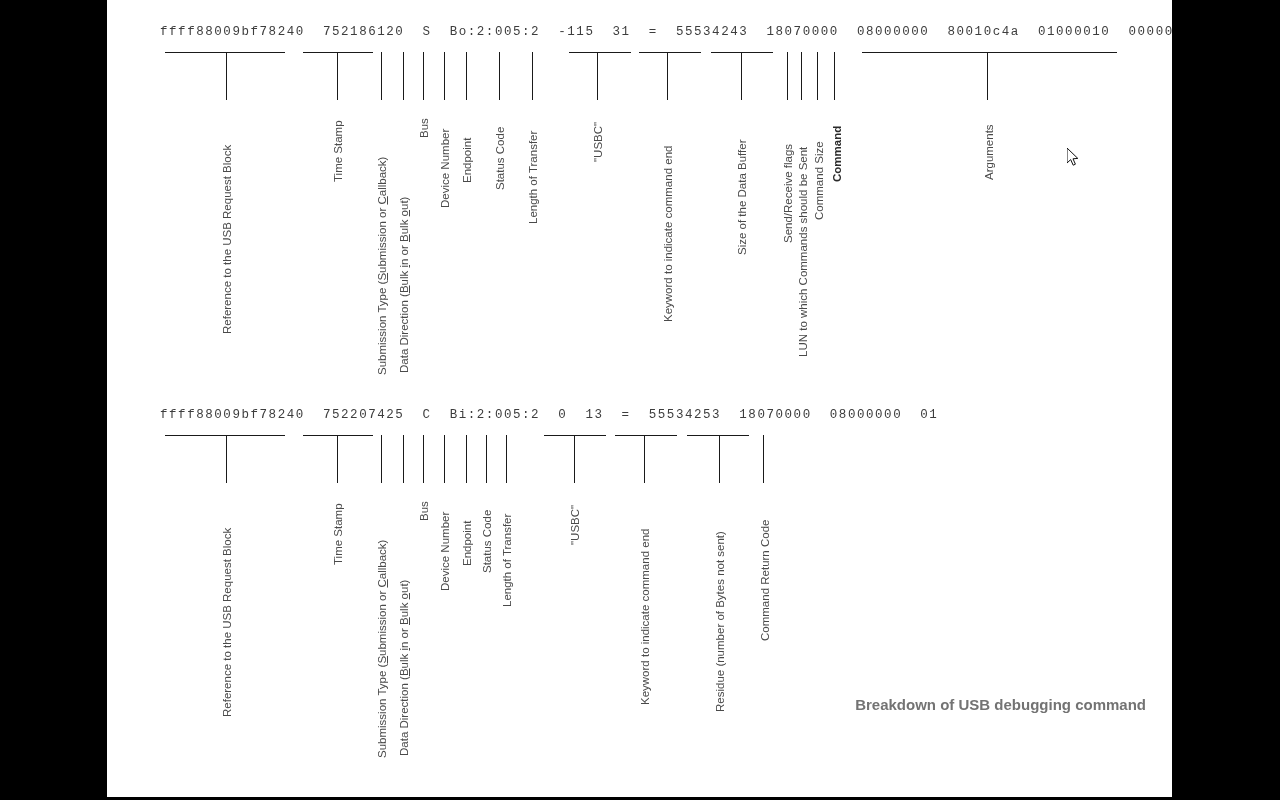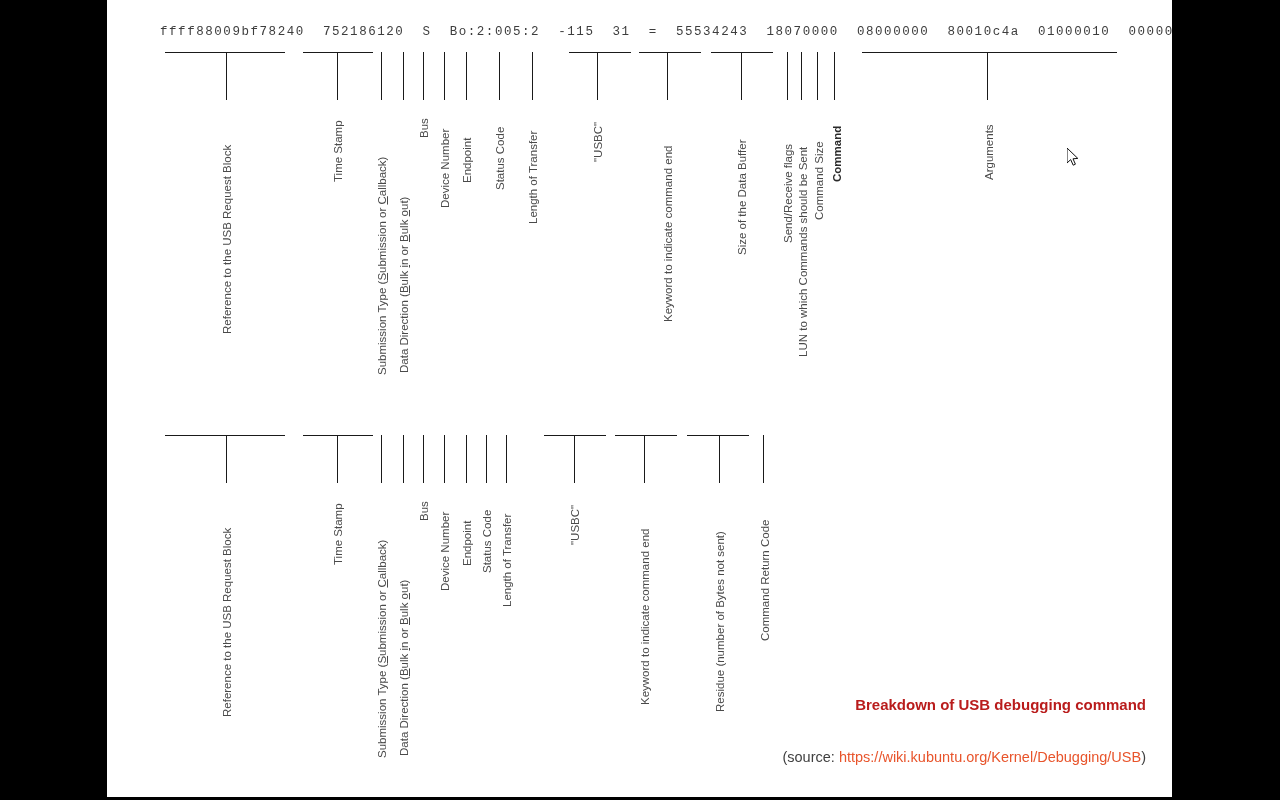--- a/index.html
+++ b/index.html
@@ -4,21 +4,21 @@
 <style>
   html,body{margin:0;padding:0;background:#000;}
   body{width:1280px;height:800px;overflow:hidden;font-family:"Liberation Sans",sans-serif;}
   #slide{position:absolute;left:107px;top:0;width:1065px;height:797px;background:#fff;overflow:hidden;}
   .mono{font-family:"Liberation Mono",monospace;font-size:12.5px;letter-spacing:1.55px;color:#3d3d3d;white-space:pre;position:absolute;}
   .hbar{position:absolute;background:#1a1a1a;height:1px;}
   .vbar{position:absolute;background:#1a1a1a;width:1px;}
   .vlab{position:absolute;transform-origin:0 0;transform:rotate(-90deg);white-space:nowrap;font-size:11.5px;color:#4a4a4a;font-family:"Liberation Sans",sans-serif;}
   .vlab.bold{color:#2a2a2a;font-weight:bold;}
   .vlab u{text-decoration:underline;}
-  #caption{position:absolute;right:26px;top:696px;width:420px;text-align:right;font-size:15px;font-weight:bold;color:#b91c1c;line-height:1.22;}
+  #caption{position:absolute;right:26px;top:696px;width:420px;text-align:right;font-size:15px;font-weight:bold;color:#737373;line-height:1.22;}
   #srcline{position:absolute;right:26px;top:749px;font-size:14.5px;color:#3f3f3f;white-space:nowrap;}
   #srcline a{color:#e8542b;text-decoration:none;}
   #cursor{position:absolute;left:960px;top:148px;width:14px;height:20px;}
 </style>
 </head>
 <body>
 
 <div id="slide">
 
   <div class="mono" style="left:53px;top:25px;">ffff88009bf78240  752186120  S  Bo:2:005:2  -115  31  =  55534243  18070000  08000000  80010c4a  01000010  00000008  00000000  000000</div>
@@ -71,20 +71,21 @@
   <div class="vlab" style="left:675px;top:243px;">Send/Receive flags</div>
   <div class="vlab" style="left:690px;top:357px;">LUN to which Commands should be Sent</div>
   <div class="vlab" style="left:706px;top:220px;">Command Size</div>
   <div class="vlab bold" style="left:724px;top:182px;">Command</div>
   <div class="vlab" style="left:876px;top:180px;">Arguments</div>
 
   <svg id="cursor" viewBox="0 0 14 20">
     <polygon points="0,0 0,15 3.7,11.6 6.2,17.2 8.4,16.2 6,10.8 10.8,10.4" fill="#ffffff" stroke="#111111" stroke-width="1"></polygon>
   </svg>
 
+  <div class="mono" style="left:53px;top:408px;">ffff88009bf78240  752207425  C  Bi:2:005:2  0  13  =  55534253  18070000  08000000  01</div>
 
   <div class="hbar" style="left:58px;top:435px;width:120px;"></div>
   <div class="vbar" style="left:119px;top:435px;height:48px;"></div>
 
   <div class="hbar" style="left:196px;top:435px;width:70px;"></div>
   <div class="vbar" style="left:230px;top:435px;height:48px;"></div>
 
   <div class="vbar" style="left:274px;top:435px;height:48px;"></div>
   <div class="vbar" style="left:296px;top:435px;height:48px;"></div>
   <div class="vbar" style="left:316px;top:435px;height:48px;"></div>
@@ -115,15 +116,14 @@
   <div class="vlab" style="left:394px;top:607px;">Length of Transfer</div>
   <div class="vlab" style="left:462px;top:545px;">"USBC"</div>
   <div class="vlab" style="left:532px;top:705px;">Keyword to indicate command end</div>
   <div class="vlab" style="left:607px;top:712px;">Residue (number of Bytes not sent)</div>
   <div class="vlab" style="left:652px;top:641px;">Command Return Code</div>
 
   <div id="caption">
     <div>Breakdown of USB debugging command</div>
   </div>
 
-  <div id="srcline"><span>(source: </span><a href="#">https://wiki.kubuntu.org/Kernel/Debugging/USB</a><span>)</span></div>
 
 </div>
 
 </body></html>

